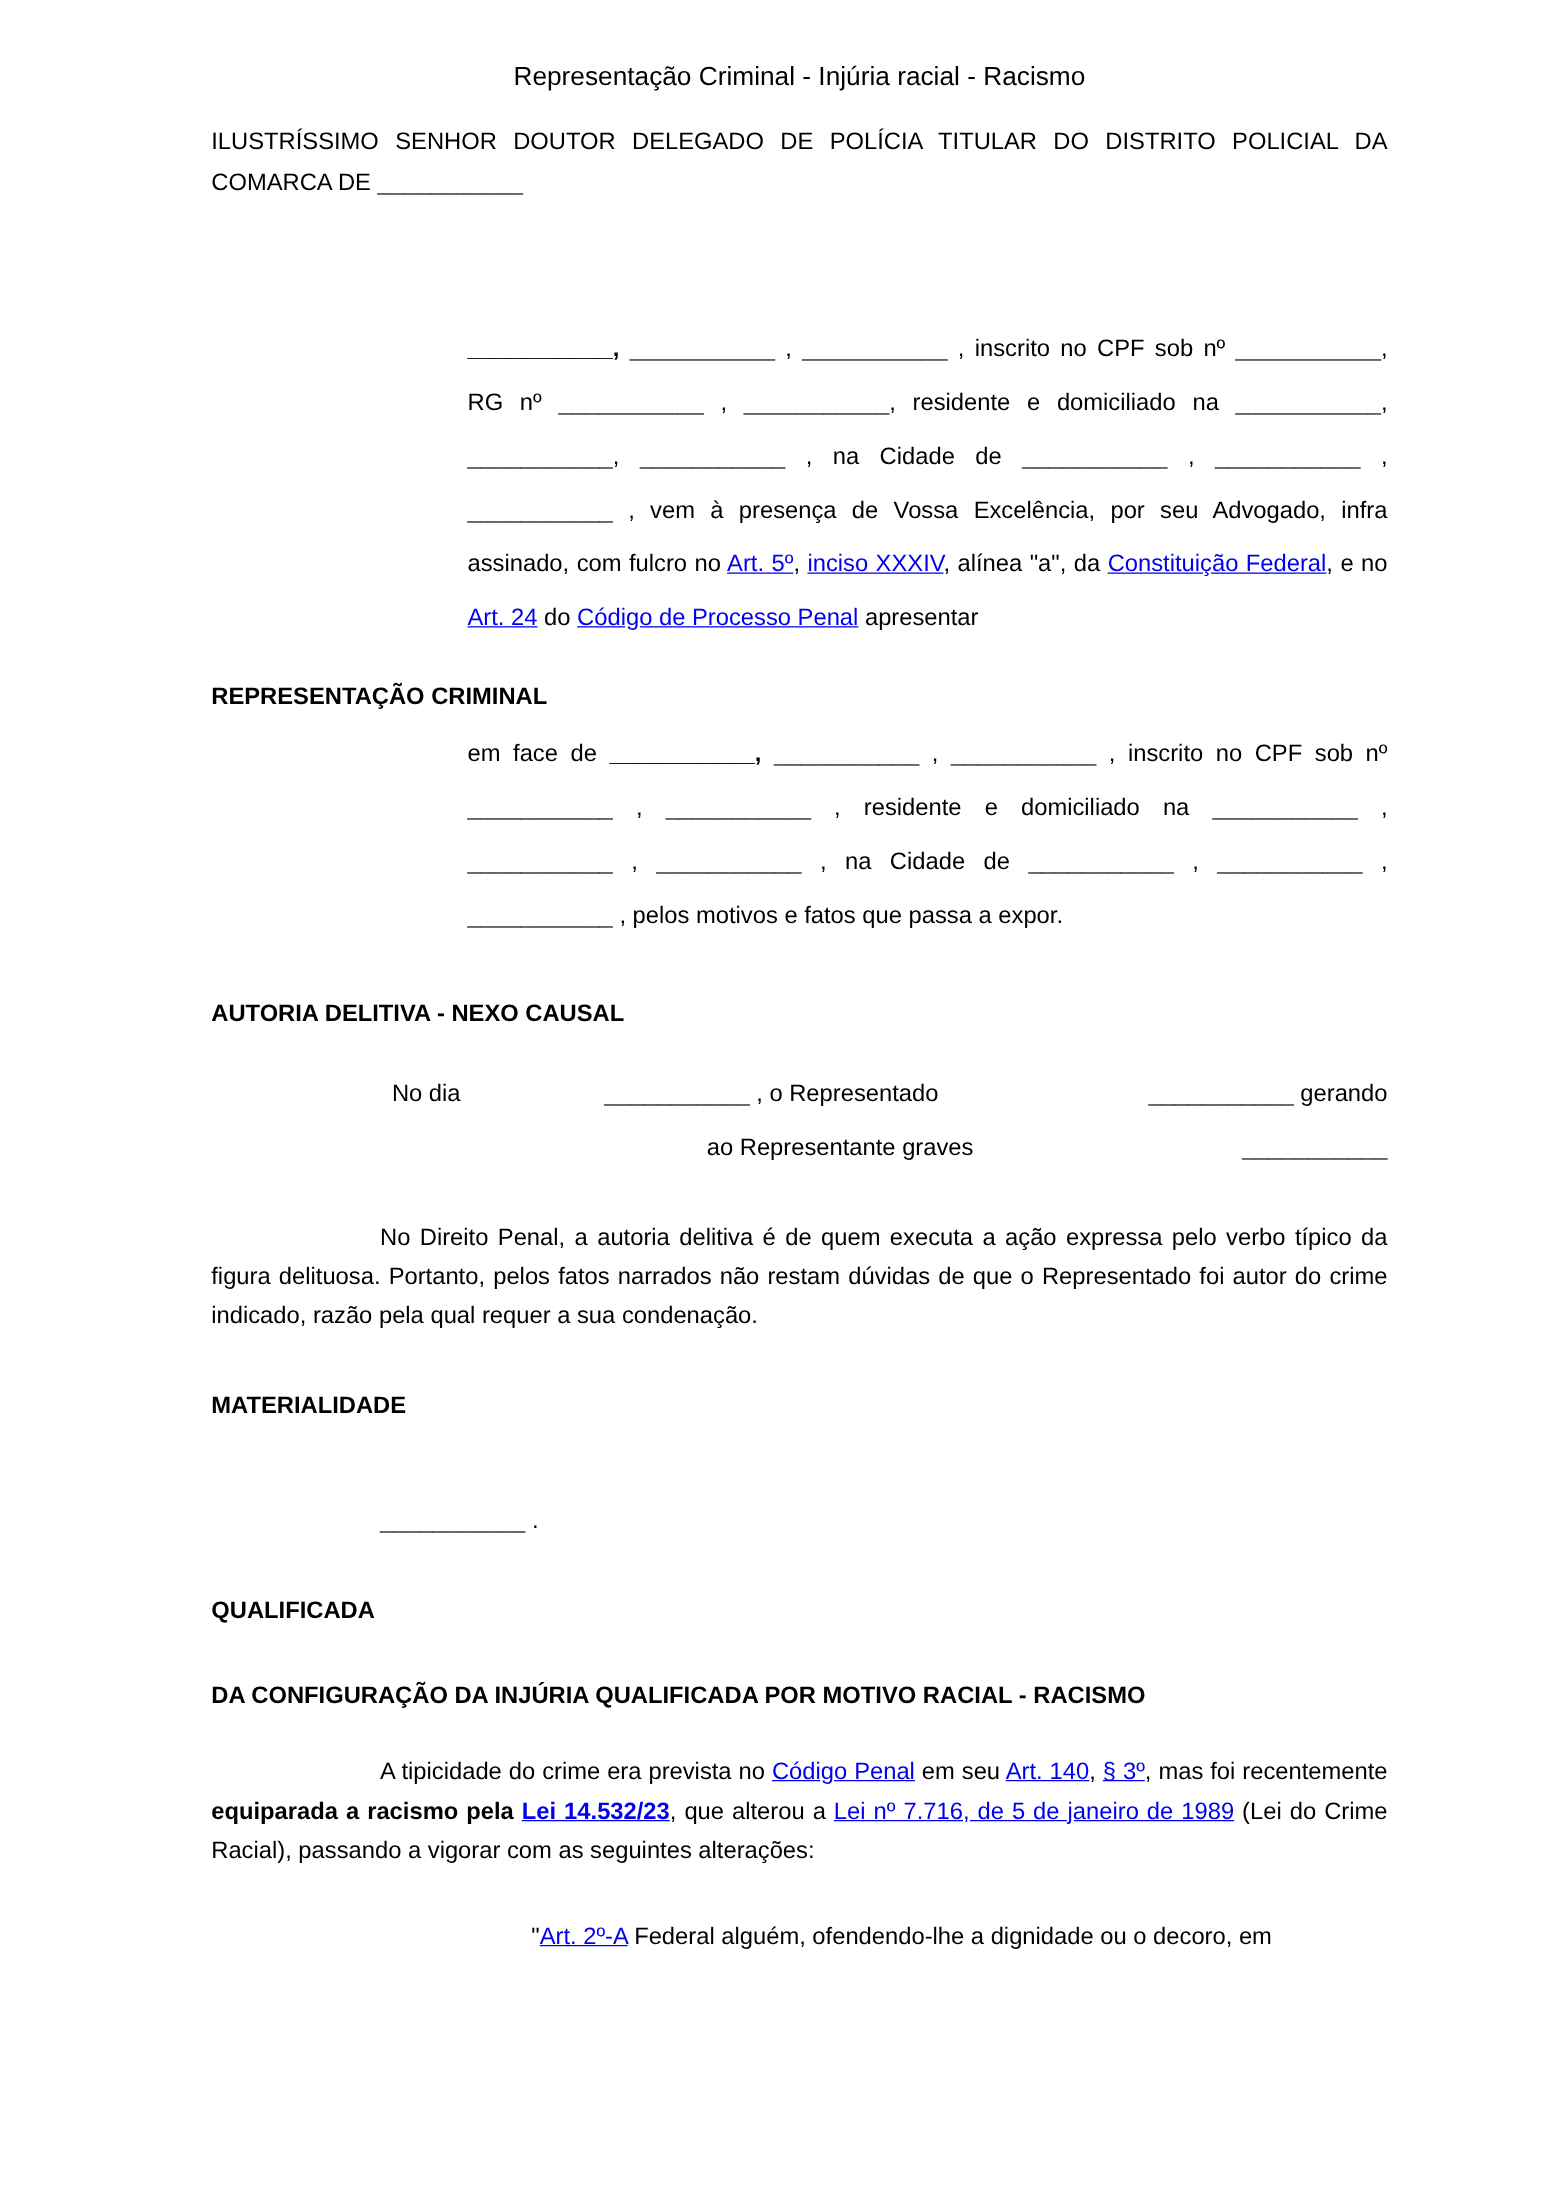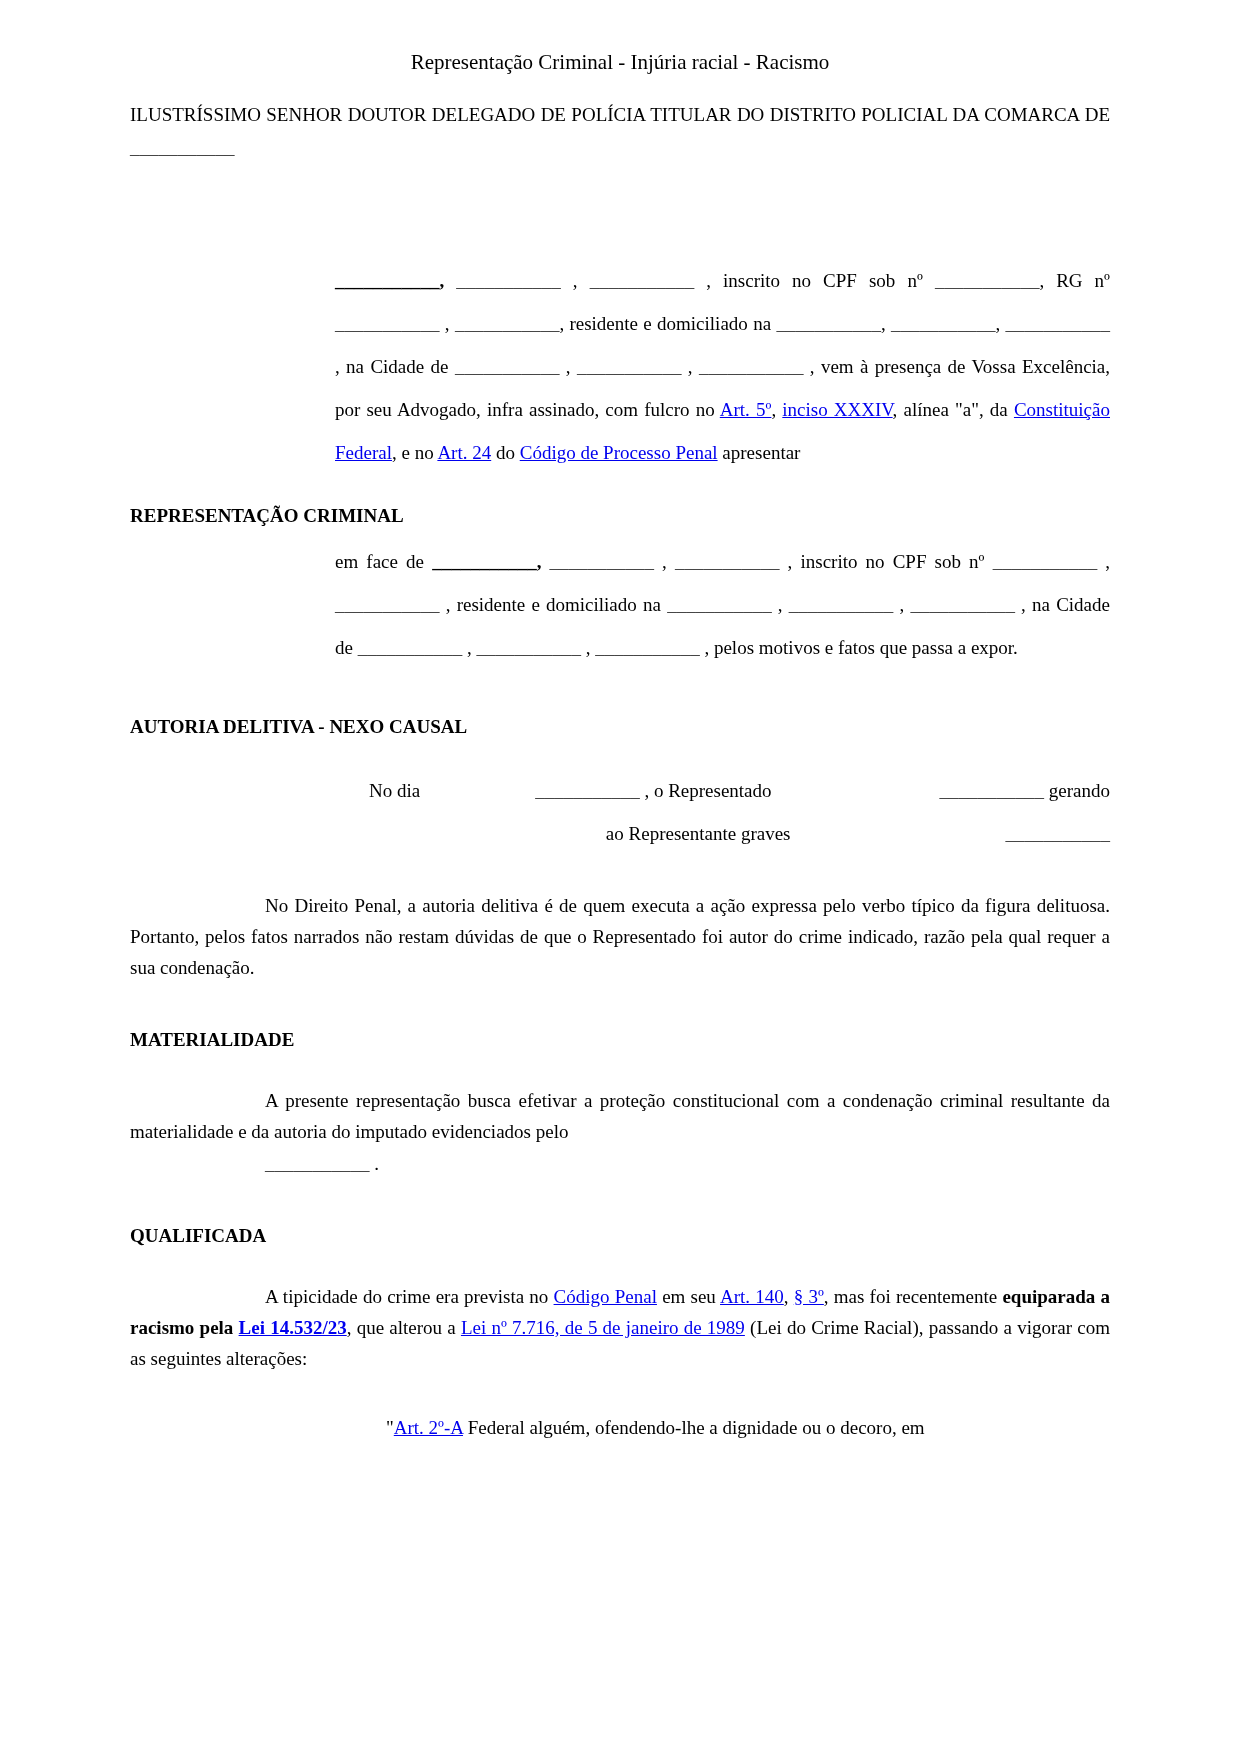--- a/index.html
+++ b/index.html
@@ -4,23 +4,24 @@
 <style>
   :root { --link:#0000EE; --ink:#000000; --paper:#FFFFFF; }
   * { box-sizing: border-box; }
   html,body { margin:0; padding:0; background:#ffffff; }
   .page {
     position: relative;
     width: 1240px;
     height: 1754px;
     background: var(--paper);
     color: var(--ink);
-    font-family: Liberation Serif, serif;
+    font-family: Liberation Sans, sans-serif;
     font-size: 19px;
     overflow: hidden;
+    padding-left: 39px;
   }
   .content { padding: 50px 130px 0 130px; }
 
   .blk { margin: 0; }
   .s-title          { text-align:center; font-size:21px; margin-bottom:24px; }
   .s-addressee      { text-align:justify; line-height:1.72; }
   .s-qual           { margin-left:205px; text-align:justify; line-height:2.26; margin-top:96px; }
   .s-center-heading { text-align:left; font-weight:bold; margin-top:30px; }
   .s-facing         { margin-left:205px; text-align:justify; line-height:2.26; margin-top:14px; }
   .s-heading        { font-weight:bold; margin-top:46px; }
@@ -47,18 +48,19 @@
   <div class="content">
       <div class="blk s-title"><span>Representação Criminal - Injúria racial - Racismo</span></div>
       <div class="blk s-addressee"><span>ILUSTRÍSSIMO SENHOR DOUTOR DELEGADO DE POLÍCIA TITULAR DO DISTRITO POLICIAL DA COMARCA DE </span><span class="blank">___________</span></div>
       <div class="blk s-qual"><span class="blank b">___________</span><span class="b">, </span><span class="blank">___________</span><span> , </span><span class="blank">___________</span><span> , inscrito no CPF sob nº </span><span class="blank">___________</span><span>, RG nº </span><span class="blank">___________</span><span> , </span><span class="blank">___________</span><span>, residente e domiciliado na </span><span class="blank">___________</span><span>, </span><span class="blank">___________</span><span>, </span><span class="blank">___________</span><span> , na Cidade de </span><span class="blank">___________</span><span> , </span><span class="blank">___________</span><span> , </span><span class="blank">___________</span><span> , vem à presença de Vossa Excelência, por seu Advogado, infra assinado, com fulcro no </span><a class="lnk">Art. 5º</a><span>, </span><a class="lnk">inciso XXXIV</a><span>, alínea "a", da </span><a class="lnk">Constituição Federal</a><span>, e no </span><a class="lnk">Art. 24</a><span> do </span><a class="lnk">Código de Processo Penal</a><span> apresentar</span></div>
       <div class="blk s-center-heading"><span>REPRESENTAÇÃO CRIMINAL</span></div>
       <div class="blk s-facing"><span>em face de </span><span class="blank b">___________</span><span class="b">, </span><span class="blank">___________</span><span> , </span><span class="blank">___________</span><span> , inscrito no CPF sob nº </span><span class="blank">___________</span><span> , </span><span class="blank">___________</span><span> , residente e domiciliado na </span><span class="blank">___________</span><span> , </span><span class="blank">___________</span><span> , </span><span class="blank">___________</span><span> , na Cidade de </span><span class="blank">___________</span><span> , </span><span class="blank">___________</span><span> , </span><span class="blank">___________</span><span> , pelos motivos e fatos que passa a expor.</span></div>
       <div class="blk s-heading"><span>AUTORIA DELITIVA - NEXO CAUSAL</span></div>
       <div class="blk s-spaced"><span>No dia</span><span class="gap" style="width: 115px;"></span><span class="blank">___________</span><span> , o Representado</span><span class="gap" style="width: 168px;"></span><span class="blank">___________</span><span> gerando</span><br><span>ao Representante graves</span><span class="gap" style="width: 215px;"></span><span class="blank">___________</span></div>
       <div class="blk s-body"><span>No Direito Penal, a autoria delitiva é de quem executa a ação expressa pelo verbo típico da figura delituosa. Portanto, pelos fatos narrados não restam dúvidas de que o Representado foi autor do crime indicado, razão pela qual requer a sua condenação.</span></div>
       <div class="blk s-heading"><span>MATERIALIDADE</span></div>
-      <div class="blk s-body"><span>A presente representação busca efetivar a proteção constitucional com a condenação criminal resultante da materialidade e da autoria do imputado evidenciados pelo</span><br><span class="gap" style="width: 135px;"></span><span class="blank">___________</span><span> .</span></div>
+      <div class="blk s-body"><br><span class="gap" style="width: 135px;"></span><span class="blank">___________</span><span> .</span></div>
       <div class="blk s-heading"><span>QUALIFICADA</span></div>
+      <div class="blk s-heading"><span>DA CONFIGURAÇÃO DA INJÚRIA QUALIFICADA POR MOTIVO RACIAL - RACISMO</span></div>
       <div class="blk s-body"><span>A tipicidade do crime era prevista no </span><a class="lnk">Código Penal</a><span> em seu </span><a class="lnk">Art. 140</a><span>, </span><a class="lnk">§ 3º</a><span>, mas foi recentemente </span><span class="b">equiparada a racismo pela </span><a class="lnk b">Lei 14.532/23</a><span>, que alterou a </span><a class="lnk">Lei nº 7.716, de 5 de janeiro de 1989</a><span> (Lei do Crime Racial), passando a vigorar com as seguintes alterações:</span></div>
       <div class="blk s-quote"><span>"</span><a class="lnk">Art. 2º-A</a><span> Federal alguém, ofendendo-lhe a dignidade ou o decoro, em</span></div>
     </div>
 </div>
 
 </body></html>

